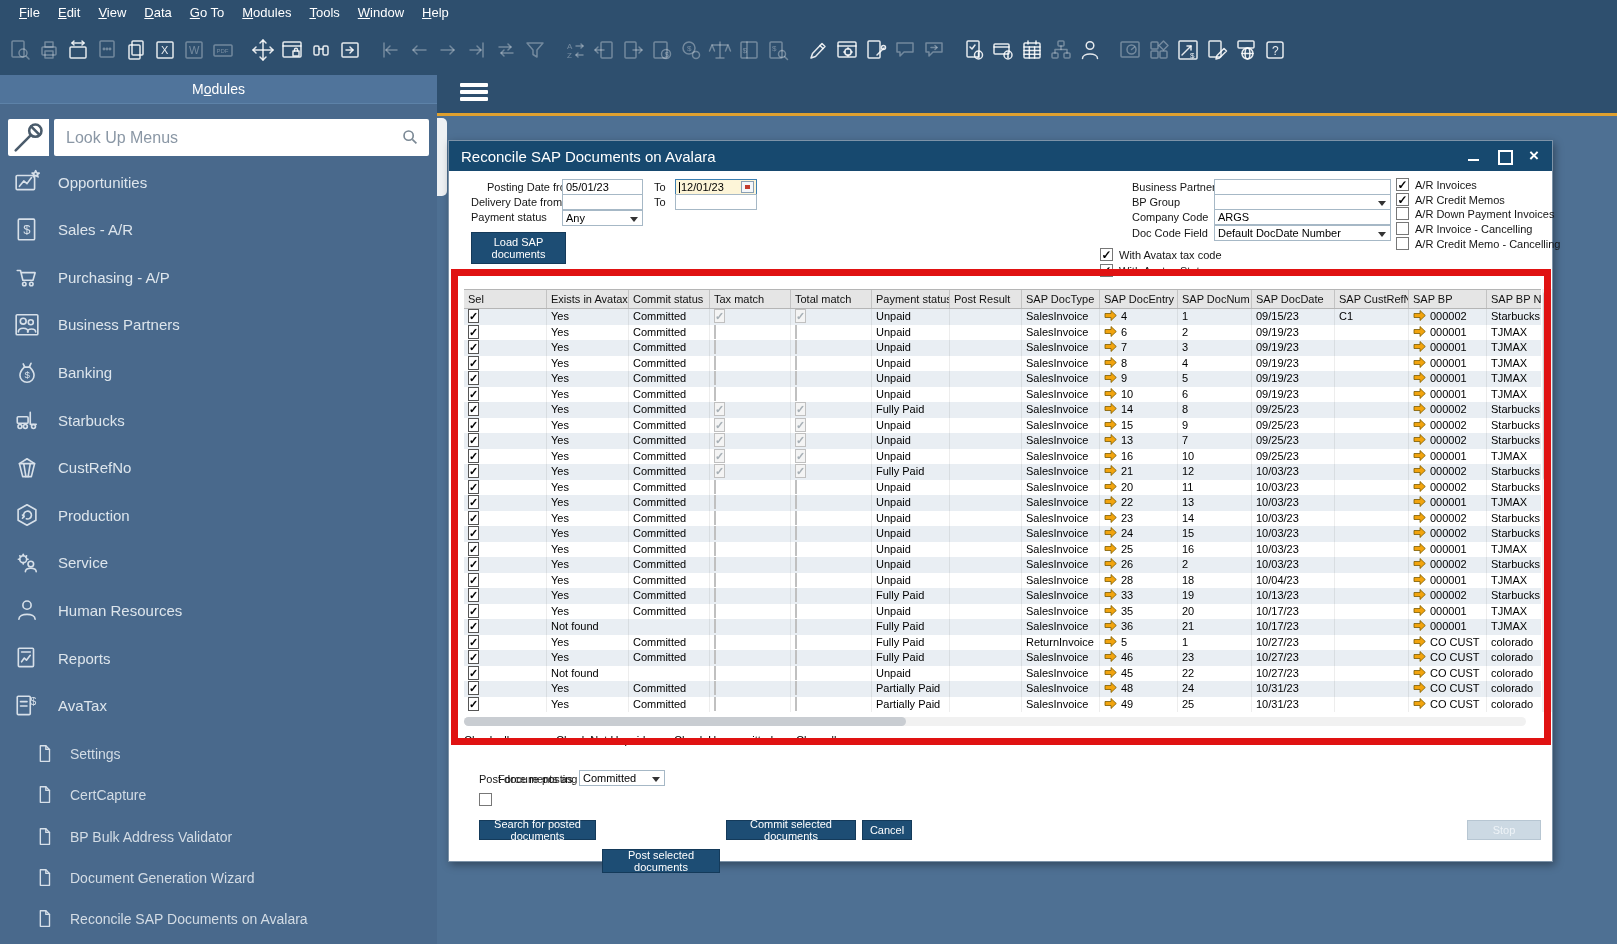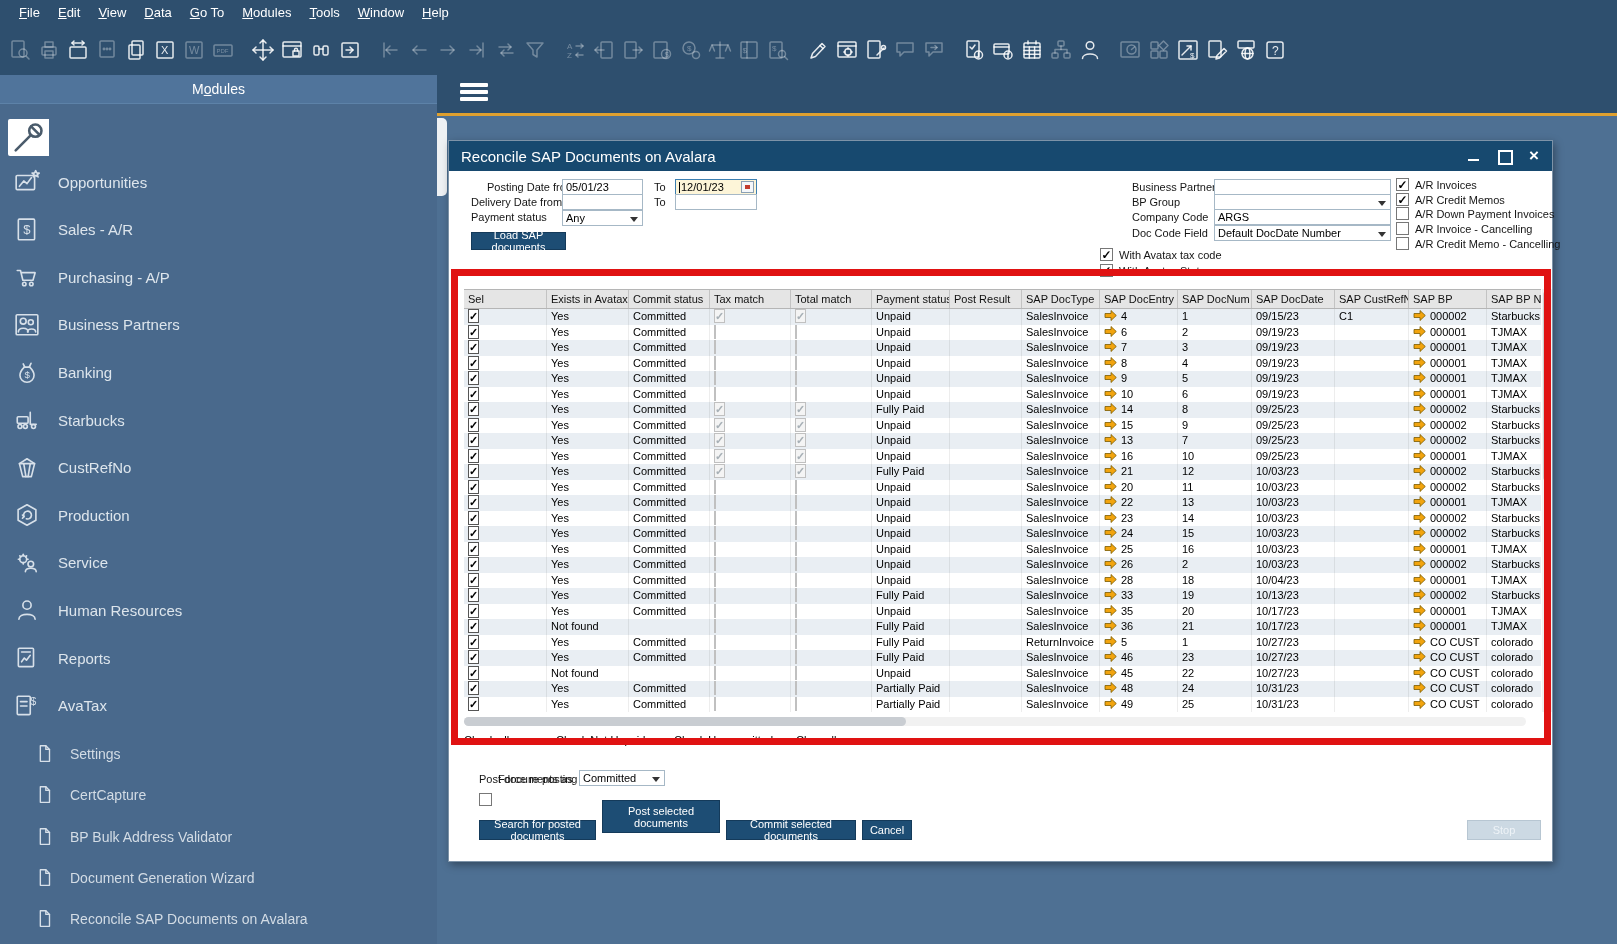--- a/index.html
+++ b/index.html
@@ -436,20 +436,27 @@
         <div class="side-tab active">M<u>o</u>dules</div>
       </div>
     <div class="lookup-row">
       <div class="wrench-box" id="wrenchBox">
           <svg viewBox="0 0 24 24" fill="none" stroke="currentColor" stroke-width="1.5" stroke-linecap="round" stroke-linejoin="round">
             <circle cx="16" cy="8" r="3.6"></circle>
             <line x1="4.5" y1="19.5" x2="12.8" y2="11.2"></line>
             <line x1="13.5" y1="5.5" x2="18.5" y2="10.5"></line>
           </svg>
         </div>
+      <div class="lookup-input">
+        <input type="text" placeholder="Look Up Menus" style="">
+        <span class="mag" id="magIcon"><svg width="22" height="22" viewBox="0 0 24 24" fill="none" stroke="currentColor" stroke-width="1.8">
+              <circle cx="10.5" cy="10.5" r="5"></circle>
+              <line x1="14.5" y1="14.5" x2="19" y2="19"></line>
+            </svg></span>
+      </div>
     </div>
     <div id="sideItems">
         <div class="side-item" style="top: 90px;">
           <span class="ic"><svg viewBox="0 0 24 24" fill="none" stroke="currentColor" stroke-width="1.5" stroke-linecap="round" stroke-linejoin="round">
               <rect x="2" y="6" width="17" height="13" rx="1"></rect>
               <polyline points="5,16 9,11 12,13.5 16,8"></polyline>
               <polygon points="20,1.5 21,3.7 23.3,3.7 21.5,5.1 22.2,7.3 20,6 17.8,7.3 18.5,5.1 16.7,3.7 19,3.7"></polygon>
             </svg></span>
           <span>Opportunities</span>
         </div>
@@ -615,21 +622,21 @@
           <div class="finput " style="left:113px;top:38px;width:81px">05/01/23</div>
           <div class="flabel" style="left:205px;top:40px">To</div>
           <div class="finput active" style="left:226px;top:38px;width:82px"><span class="caret"></span>12/01/23</div>
           <span class="calbtn" style="left:292px;top:40px"></span>
           <div class="flabel" style="left:22px;top:55px">Delivery Date from</div>
           <div class="finput " style="left:113px;top:53px;width:81px"></div>
           <div class="flabel" style="left:205px;top:55px">To</div>
           <div class="finput " style="left:226px;top:53px;width:82px"></div>
           <div class="flabel" style="left:22px;top:70px">Payment status</div>
           <div class="fselect" style="left:113px;top:69px;width:81px">Any</div>
-          <div class="btn" style="left:22px;top:91px;width:95px;height:18px">Load SAP documents</div>
+          <div class="btn" style="left:22px;top:91px;width:95px;height:32px">Load SAP documents</div>
           <div class="flabel" style="left:683px;top:40px">Business Partners</div>
           <div class="finput " style="left:765px;top:38px;width:177px"></div>
           <div class="flabel" style="left:683px;top:55.2px">BP Group</div>
           <div class="fselect" style="left:765px;top:53.2px;width:177px"></div>
           <div class="flabel" style="left:683px;top:70.4px">Company Code</div>
           <div class="finput " style="left:765px;top:68.4px;width:177px">ARGS</div>
           <div class="flabel" style="left:683px;top:85.6px">Doc Code Field</div>
           <div class="fselect" style="left:765px;top:83.6px;width:177px">Default DocDate Number</div>
           <span class="cb on" style="left:651px;top:107px"></span>
        <div class="flabel" style="left:670px;top:108px">With Avatax tax code</div>
@@ -1195,21 +1202,21 @@
           <div class="links" style="left:107px;top:593px">Check Not Unpaid</div>
           <div class="links" style="left:225px;top:593px">Check Uncommitted</div>
           <div class="links" style="left:347px;top:593px">Clear all</div>
         </div>
       <div id="footerArea">
           <div class="flabel" style="left:30px;top:632px">Post documents as</div>
    <div class="fselect" style="left:130px;top:629px;width:86px">Committed</div>
    <span class="cb " style="left:30px;top:652px"></span>
    <div class="flabel" style="left:49px;top:632px">Force re posting</div>
           <div class="btn" style="left:30px;top:679px;width:117px;height:20px">Search for posted documents</div>
-          <div class="btn" style="left:153px;top:659px;width:118px;height:33px">Post selected documents</div>
+          <div class="btn" style="left:153px;top:708px;width:118px;height:24px">Post selected documents</div>
           <div class="btn" style="left:277px;top:679px;width:130px;height:20px">Commit selected documents</div>
           <div class="btn" style="left:413px;top:679px;width:50px;height:20px">Cancel</div>
           <div class="btn disabled" style="left:1018px;top:679px;width:74px;height:20px">Stop</div>
         </div>
       <div class="red-rect" id="redRect" style="border-color: rgb(224, 18, 18);"></div>
     </div>
   </div>
 </div>
 
 </body></html>

